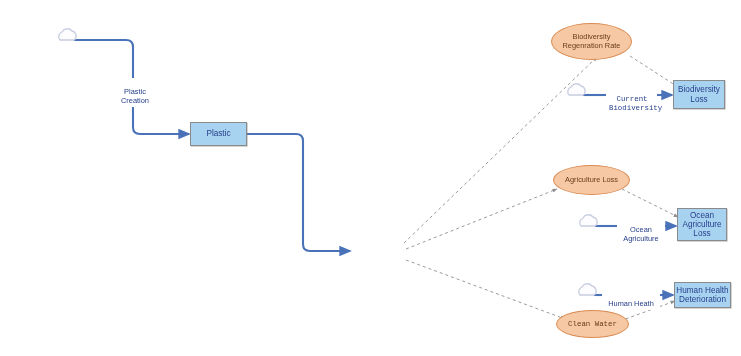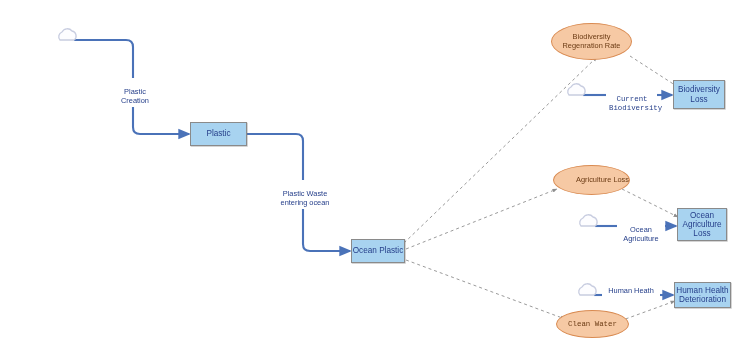--- a/index.html
+++ b/index.html
@@ -106,23 +106,20 @@
     </g>
     <g>
       <path d="M580,295 a5,5 0 0,1 2,-8 a6,6 0 0,1 10,-1 a5,5 0 0,1 2,9 z" fill="#fdfdff" stroke="#c8cde0" stroke-width="1.3"></path>
     </g>
   </svg>
 
   <div class="node stock" style="left:190px; top:122px; width:57px; height:24px;">
     <span>Plastic</span>
   </div>
 
-  <div class="node stock" style="left:351px; top:239px; width:54px; height:24px;">
-    <span>Ocean Plastic</span>
-  </div>
 
   <div class="node stock" style="left:673px; top:80px; width:52px; height:29px;">
     <span>Biodiversity
 Loss</span>
   </div>
 
   <div class="node stock" style="left:677px; top:208px; width:50px; height:33px;">
     <span>Ocean
 Agriculture
 Loss</span>
@@ -131,45 +128,41 @@
   <div class="node stock" style="left:674px; top:282px; width:57px; height:26px;">
     <span>Human Health
 Deterioration</span>
   </div>
 
   <div class="node aux" style="left:551px; top:23px; width:81px; height:37px;">
     <span>Biodiversity
 Regenration Rate</span>
   </div>
 
-  <div class="node aux" style="left:553px; top:165px; width:77px; height:30px;justify-content:flex-end;">
+  <div class="node aux" style="left:553px; top:165px; width:77px; height:30px;">
     <span>Agriculture Loss</span>
   </div>
 
   <div class="node aux" style="left:556px; top:310px; width:73px; height:28px;font-family:Liberation Mono, monospace;">
     <span>Clean Water</span>
   </div>
 
   <div class="flow-label" style="left:109px; top:78px; width:48px;">
     <span>Plastic
 Creation</span>
   </div>
 
-  <div class="flow-label" style="left:269px; top:180px; width:68px;">
-    <span>Plastic Waste
-entering ocean</span>
-  </div>
 
   <div class="flow-label" style="left:607px; top:85px; width:46px;font-family:Liberation Mono, monospace;">
     <span>Current
 Biodiversity</span>
   </div>
 
   <div class="flow-label" style="left:617px; top:216px; width:44px;">
     <span>Ocean
 Agriculture</span>
   </div>
 
-  <div class="flow-label" style="left:602px; top:277px; width:54px;">
+  <div class="flow-label" style="left:602px; top:290px; width:54px;">
     <span>Human Heath</span>
   </div>
 
 </div>
 
 </body></html>

